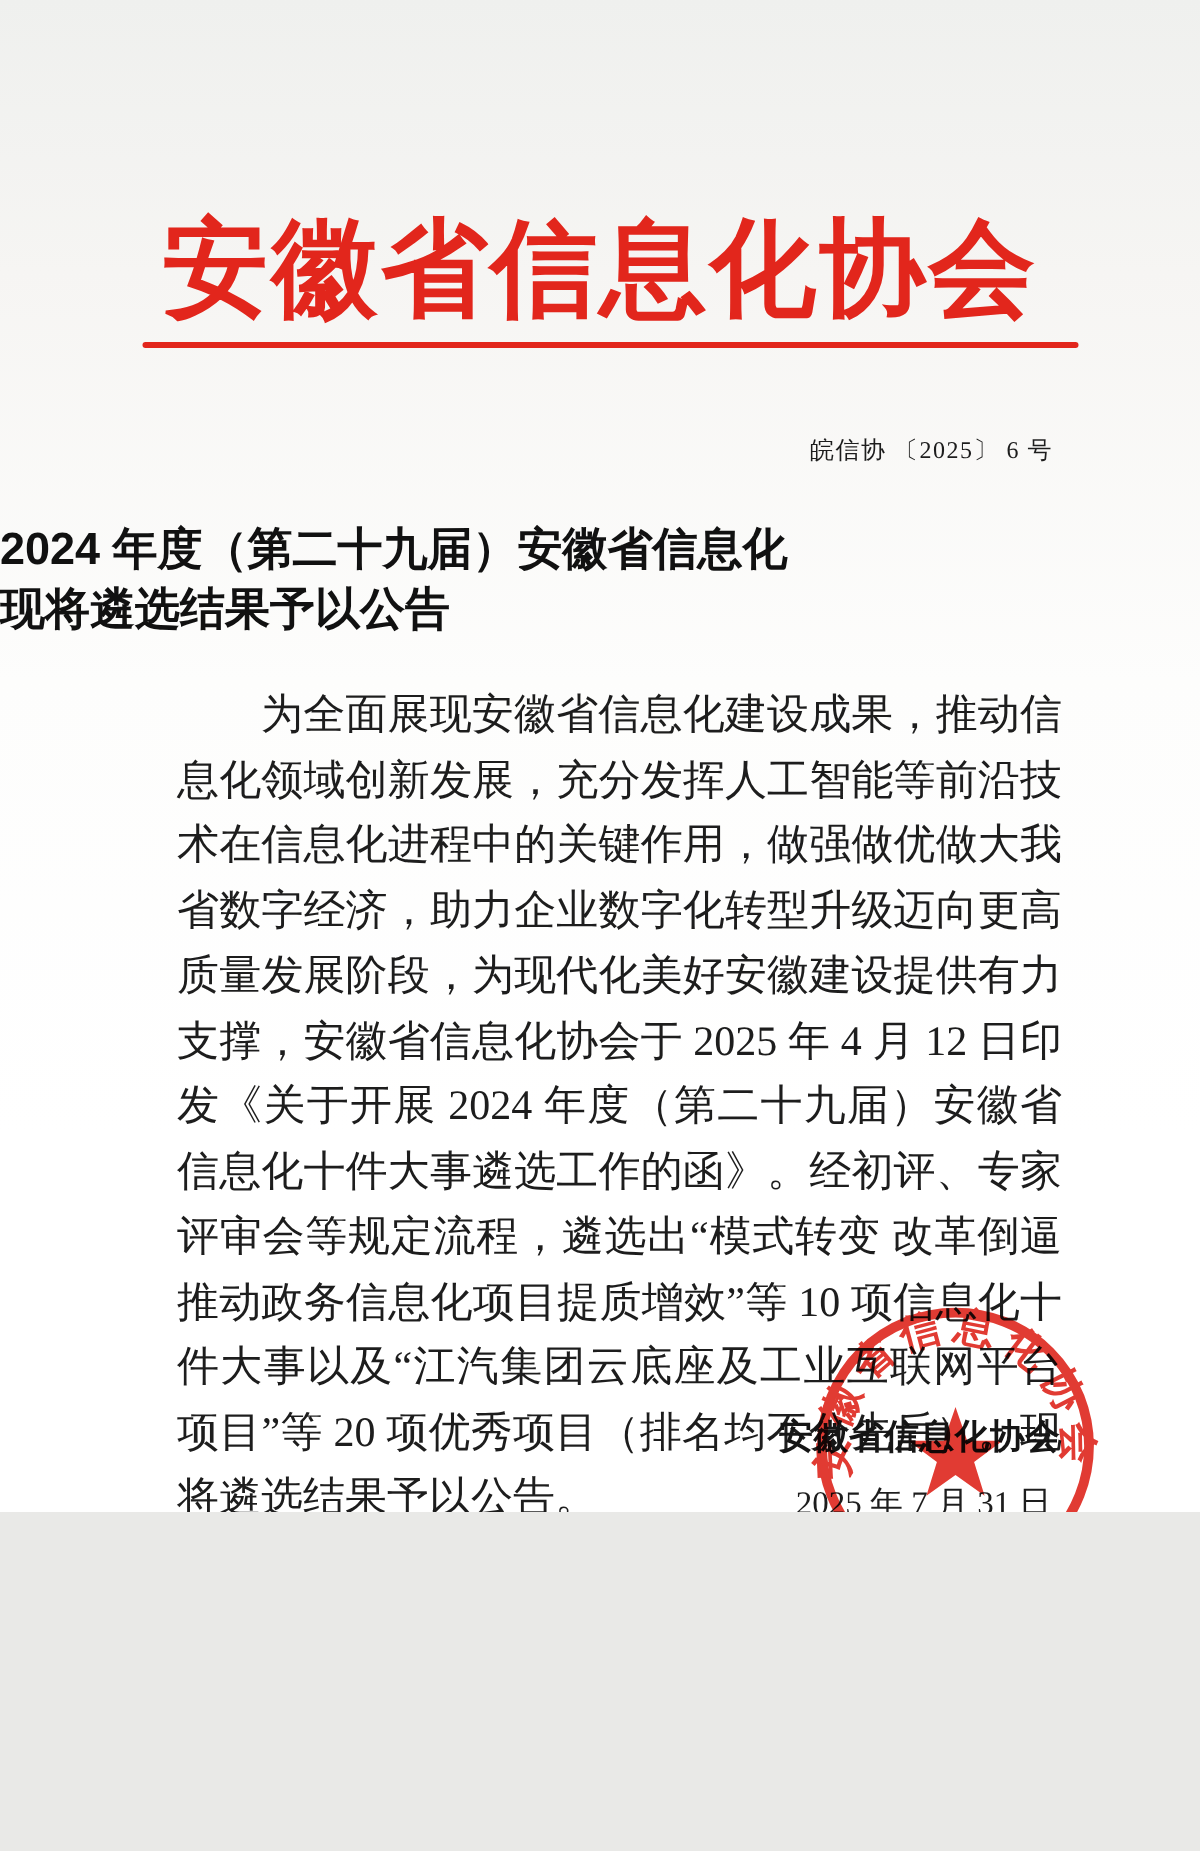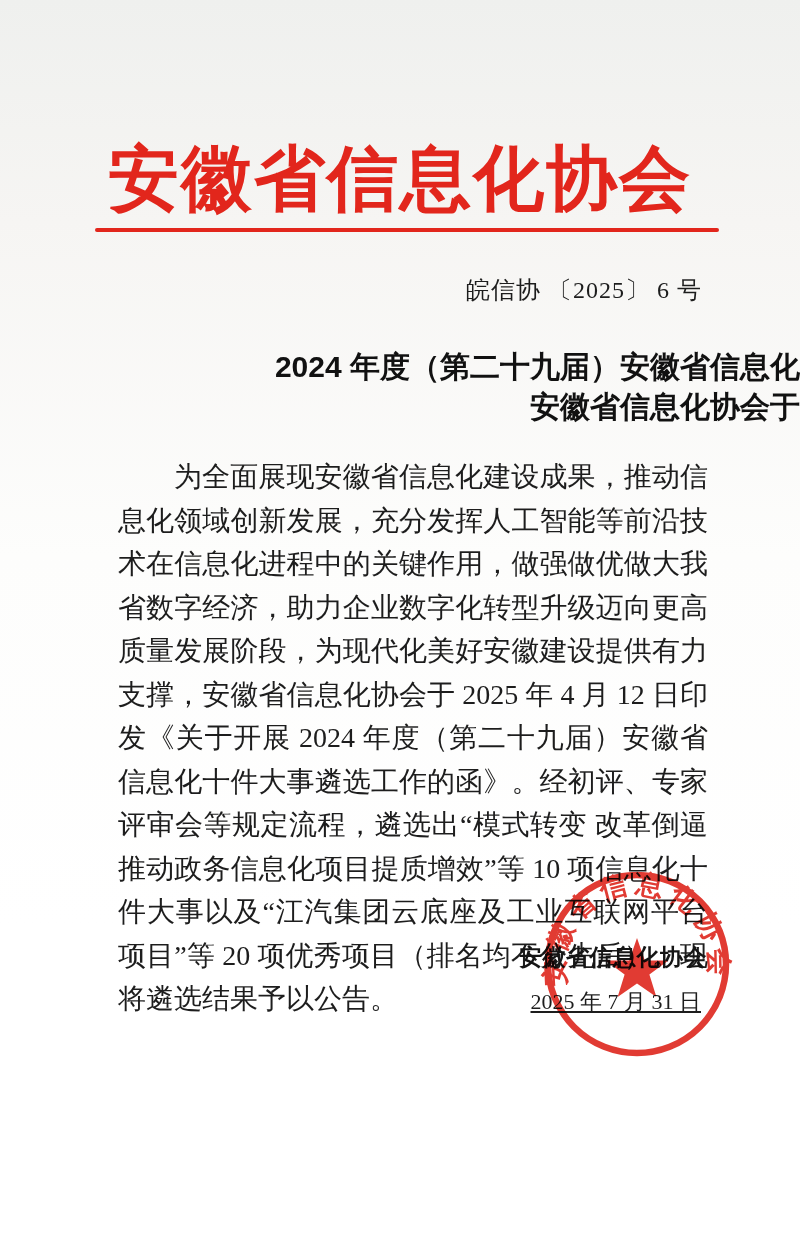--- a/index.html
+++ b/index.html
@@ -4,21 +4,21 @@
 <style>
   * { margin: 0; padding: 0; box-sizing: border-box; }
   html, body { width: 800px; }
   body {
     font-family: "Liberation Serif", "DejaVu Serif", serif;
     background: #e9e9e7;
   }
   .page {
     position: relative;
     width: 800px;
-    height: 1234px;
+    height: 1008px;
     overflow: hidden;
     background: linear-gradient(180deg, #eff0ee 0%, #f6f5f3 18%, #fdfdfc 45%, #ffffff 75%, #ffffff 100%);
   }
   .org-header {
     position: absolute;
     top: 132px;
     left: 0;
     width: 100%;
     text-align: center;
     font-size: 71px;
@@ -32,34 +32,34 @@
     position: absolute;
     top: 228px;
     left: 95px;
     width: 624px;
     height: 4px;
     background: #e2261c;
     border-radius: 2px;
   }
   .doc-number {
     position: absolute;
-    top: 274px;
+    top: 290px;
     right: 98px;
-    font-size: 24px;
+    font-size: 16px;
     color: #1d1d1d;
     letter-spacing: 1px;
     white-space: nowrap;
     text-align: right;
   }
   .doc-title {
     position: absolute;
     top: 347px;
     left: 0;
     width: 100%;
-    text-align: right;
+    text-align: left;
     font-size: 30px;
     line-height: 40px;
     font-weight: 700;
     color: #111;
     font-family: "Liberation Sans", "DejaVu Sans", sans-serif;
   }
   .body-text {
     position: absolute;
     top: 455px;
     left: 118px;
@@ -112,21 +112,21 @@
 <div class="page">
 
   <div class="org-header">安徽省信息化协会</div>
 
   <div class="red-rule"></div>
 
   <div class="doc-number">皖信协 〔2025〕 6 号</div>
 
   <div class="doc-title">
     <div>2024 年度（第二十九届）安徽省信息化</div>
-    <div>安徽省信息化协会于</div>
+    <div>现将遴选结果予以公告</div>
   </div>
 
   <div class="body-text">为全面展现安徽省信息化建设成果，推动信息化领域创新发展，充分发挥人工智能等前沿技术在信息化进程中的关键作用，做强做优做大我省数字经济，助力企业数字化转型升级迈向更高质量发展阶段，为现代化美好安徽建设提供有力支撑，安徽省信息化协会于 2025 年 4 月 12 日印发《关于开展 2024 年度（第二十九届）安徽省信息化十件大事遴选工作的函》。经初评、专家评审会等规定流程，遴选出“模式转变 改革倒逼 推动政务信息化项目提质增效”等 10 项信息化十件大事以及“江汽集团云底座及工业互联网平台项目”等 20 项优秀项目（排名均不分先后）。现将遴选结果予以公告。</div>
 
   <div class="signature-name">安徽省信息化协会</div>
 
   <div class="signature-date">2025 年 7 月 31 日</div>
 
   <svg class="seal" viewBox="-106 -106 212 212">
     <defs>

